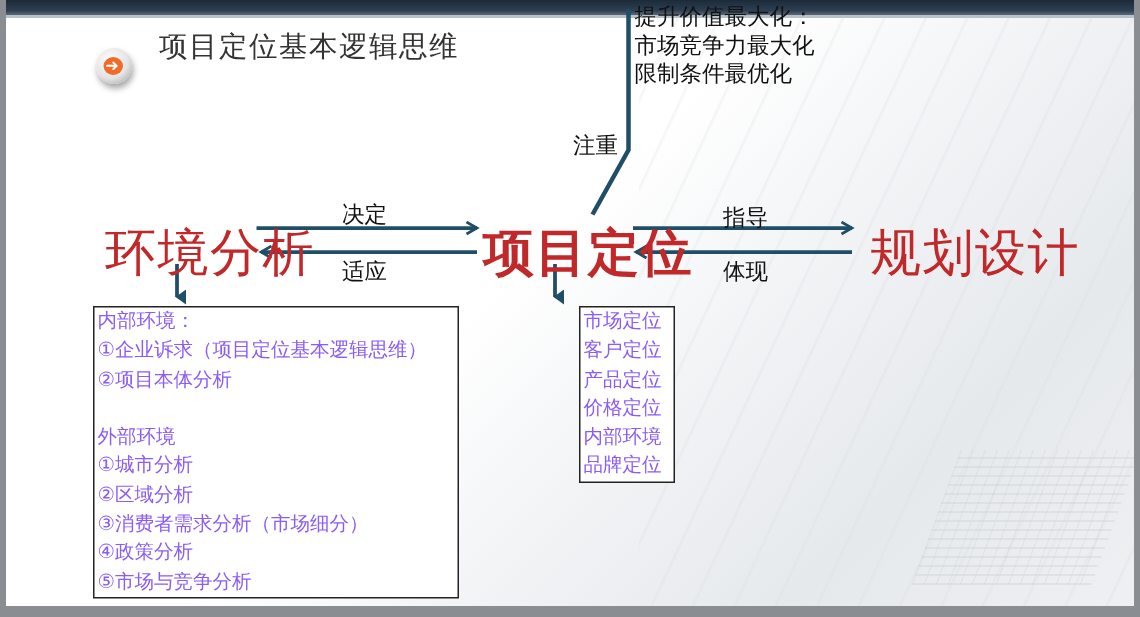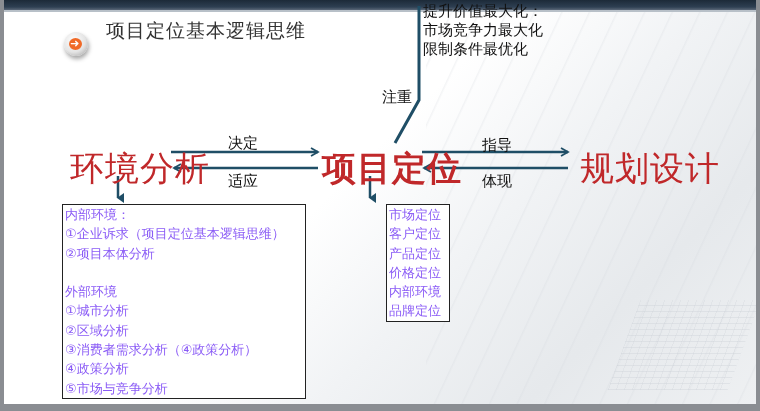--- a/index.html
+++ b/index.html
@@ -117,21 +117,21 @@
   </div>
 
   <div class="box" style="left:58px; top:204px; width:238px; height:193px;">
     <div class="line">内部环境：</div>
     <div class="line">①企业诉求（项目定位基本逻辑思维）</div>
     <div class="line">②项目本体分析</div>
     <div class="line"></div>
     <div class="line">外部环境</div>
     <div class="line">①城市分析</div>
     <div class="line">②区域分析</div>
-    <div class="line">③消费者需求分析（④政策分析）</div>
+    <div class="line">③消费者需求分析（市场细分）</div>
     <div class="line">④政策分析</div>
     <div class="line">⑤市场与竞争分析</div>
   </div>
 
   <div class="box" style="left:342px; top:204px; width:58px; height:116px; line-height:19.3px;margin-left:40px;">
     <div class="line">市场定位</div>
     <div class="line">客户定位</div>
     <div class="line">产品定位</div>
     <div class="line">价格定位</div>
     <div class="line">内部环境</div>

